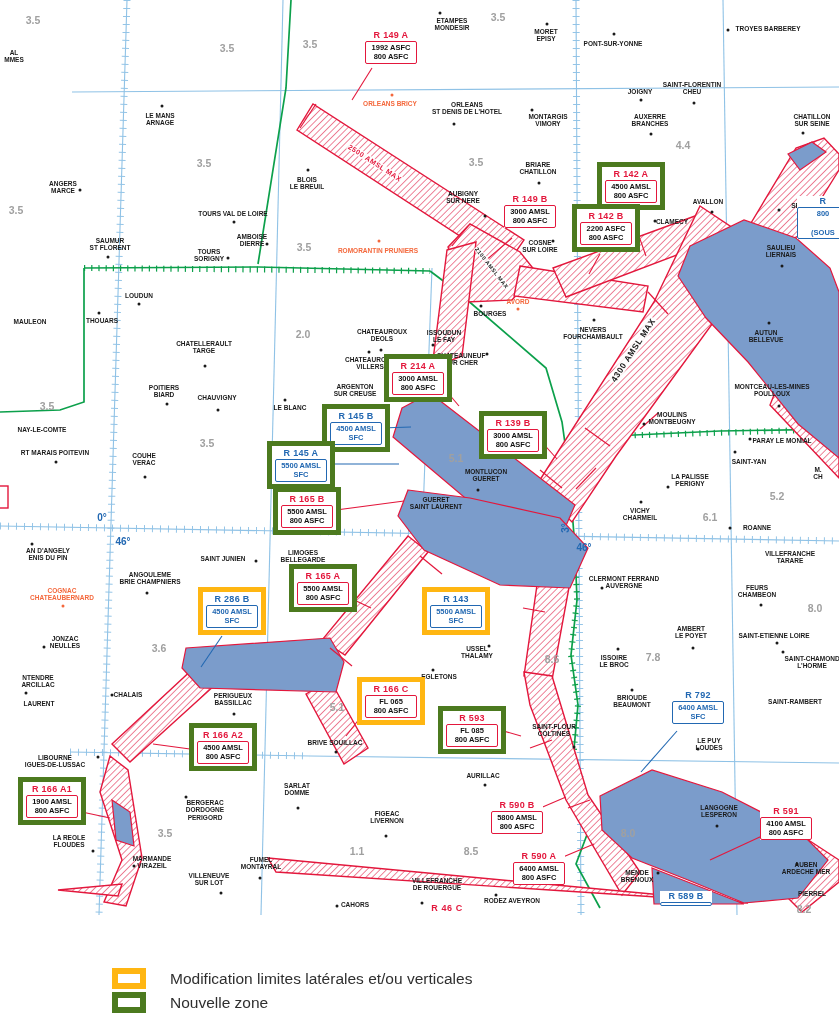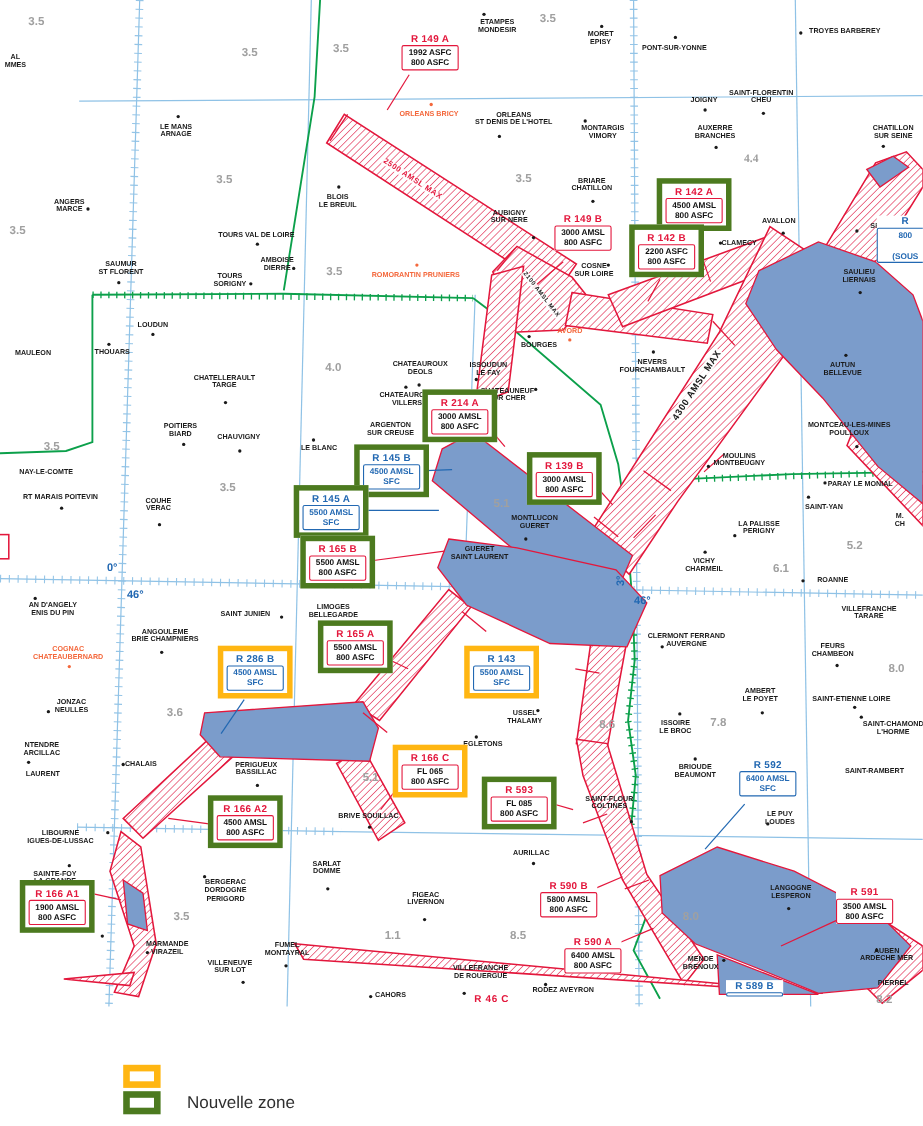--- a/index.html
+++ b/index.html
@@ -174,22 +174,22 @@
         <div class="gridnum" style="left: 227px; top: 48px;">3.5</div>
         <div class="gridnum" style="left: 310px; top: 44px;">3.5</div>
         <div class="gridnum" style="left: 498px; top: 17px;">3.5</div>
         <div class="gridnum" style="left: 204px; top: 163px;">3.5</div>
         <div class="gridnum" style="left: 476px; top: 162px;">3.5</div>
         <div class="gridnum" style="left: 16px; top: 210px;">3.5</div>
         <div class="gridnum" style="left: 304px; top: 247px;">3.5</div>
         <div class="gridnum" style="left: 47px; top: 406px;">3.5</div>
         <div class="gridnum" style="left: 207px; top: 443px;">3.5</div>
         <div class="gridnum" style="left: 165px; top: 833px;">3.5</div>
-        <div class="gridnum" style="left: 683px; top: 145px; font-family: Liberation Serif, serif;">4.4</div>
-        <div class="gridnum" style="left: 303px; top: 334px;">4.0</div>
+        <div class="gridnum" style="left: 683px; top: 145px;">4.4</div>
+        <div class="gridnum" style="left: 303px; top: 334px;">2.0</div>
         <div class="gridnum" style="left: 456px; top: 458px;">5.1</div>
         <div class="gridnum" style="left: 337px; top: 707px;">5.1</div>
         <div class="gridnum" style="left: 777px; top: 496px;">5.2</div>
         <div class="gridnum" style="left: 710px; top: 517px;">6.1</div>
         <div class="gridnum" style="left: 159px; top: 648px;">3.6</div>
         <div class="gridnum" style="left: 552px; top: 659px;">8.6</div>
         <div class="gridnum" style="left: 653px; top: 657px;">7.8</div>
         <div class="gridnum" style="left: 815px; top: 608px;">8.0</div>
         <div class="gridnum" style="left: 628px; top: 833px;">8.0</div>
         <div class="gridnum" style="left: 471px; top: 851px;">8.5</div>
@@ -745,36 +745,36 @@
             <div class="zone-line">800 ASFC</div>
           </div>
         </div>
         <div class="zone c-red frame-green" style="left: 189px; top: 723px;">
           <div class="zone-title">R 166 A2</div>
           <div class="zone-vals">
             <div class="zone-line">4500 AMSL</div>
             <div class="zone-line">800 ASFC</div>
           </div>
         </div>
-        <div class="zone c-red frame-green" style="left: 18px; top: 777px; margin-top: 23px;">
+        <div class="zone c-red frame-green" style="left: 18px; top: 777px;">
           <div class="zone-title">R 166 A1</div>
           <div class="zone-vals">
             <div class="zone-line">1900 AMSL</div>
             <div class="zone-line">800 ASFC</div>
           </div>
         </div>
         <div class="zone c-red frame-green" style="left: 438px; top: 706px;">
           <div class="zone-title">R 593</div>
           <div class="zone-vals">
             <div class="zone-line">FL 085</div>
             <div class="zone-line">800 ASFC</div>
           </div>
         </div>
         <div class="zone c-blue" style="left: 672px; top: 690px;">
-          <div class="zone-title">R 592</div>
+          <div class="zone-title">R 792</div>
           <div class="zone-vals">
             <div class="zone-line">6400 AMSL</div>
             <div class="zone-line">SFC</div>
           </div>
         </div>
         <div class="zone c-red" style="left: 491px; top: 800px;">
           <div class="zone-title">R 590 B</div>
           <div class="zone-vals">
             <div class="zone-line">5800 AMSL</div>
             <div class="zone-line">800 ASFC</div>
@@ -783,21 +783,21 @@
         <div class="zone c-red" style="left: 513px; top: 851px;">
           <div class="zone-title">R 590 A</div>
           <div class="zone-vals">
             <div class="zone-line">6400 AMSL</div>
             <div class="zone-line">800 ASFC</div>
           </div>
         </div>
         <div class="zone c-red" style="left: 760px; top: 806px;">
           <div class="zone-title">R 591</div>
           <div class="zone-vals">
-            <div class="zone-line">3500 AMSL</div>
+            <div class="zone-line">4100 AMSL</div>
             <div class="zone-line">800 ASFC</div>
           </div>
         </div>
         <div class="zone c-blue" style="left: 660px; top: 891px;">
           <div class="zone-title">R 589 B</div>
           <div class="zone-vals">
             <div class="zone-line"> </div>
           </div>
         </div>
         <div class="zone c-blue" style="left: 797px; top: 196px;">
@@ -807,19 +807,20 @@
             <div class="zone-line">&nbsp;</div>
             <div class="zone-line">(SOUS</div>
           </div>
         </div>
       </div>
   </div>
 
   <div id="legend">
     <div class="legrow" style="top:16px">
       <span class="legswatch yellow"></span>
+      <span class="leglabel">Modification limites latérales et/ou verticales</span>
     </div>
     <div class="legrow" style="top:40px">
       <span class="legswatch green"></span>
       <span class="leglabel">Nouvelle zone</span>
     </div>
   </div>
 </div>
 
 </body></html>

